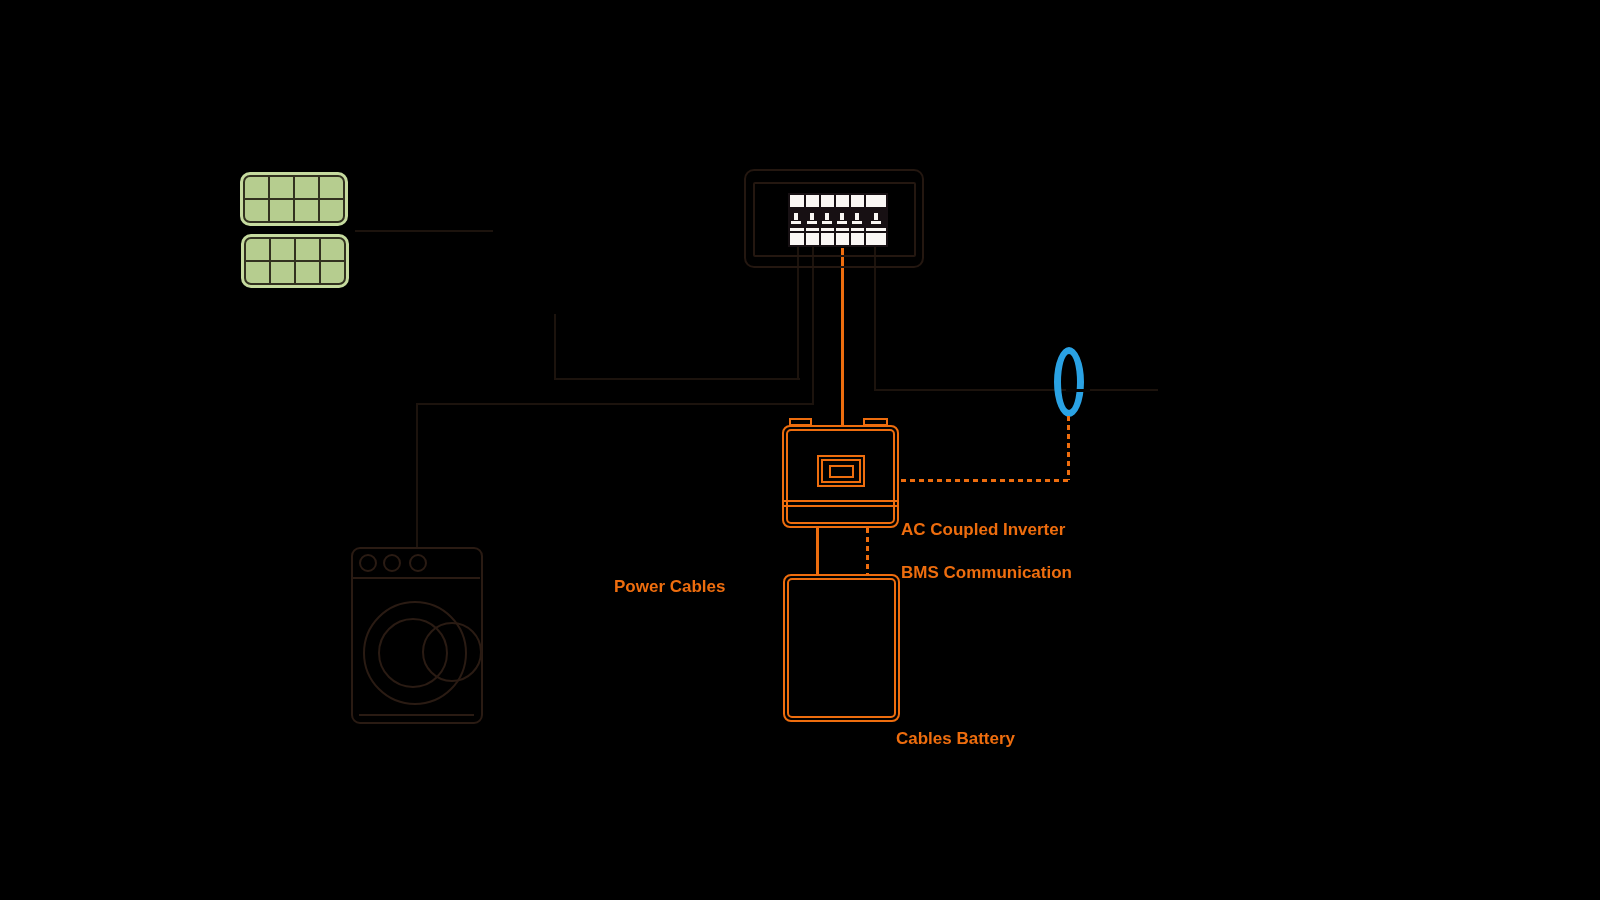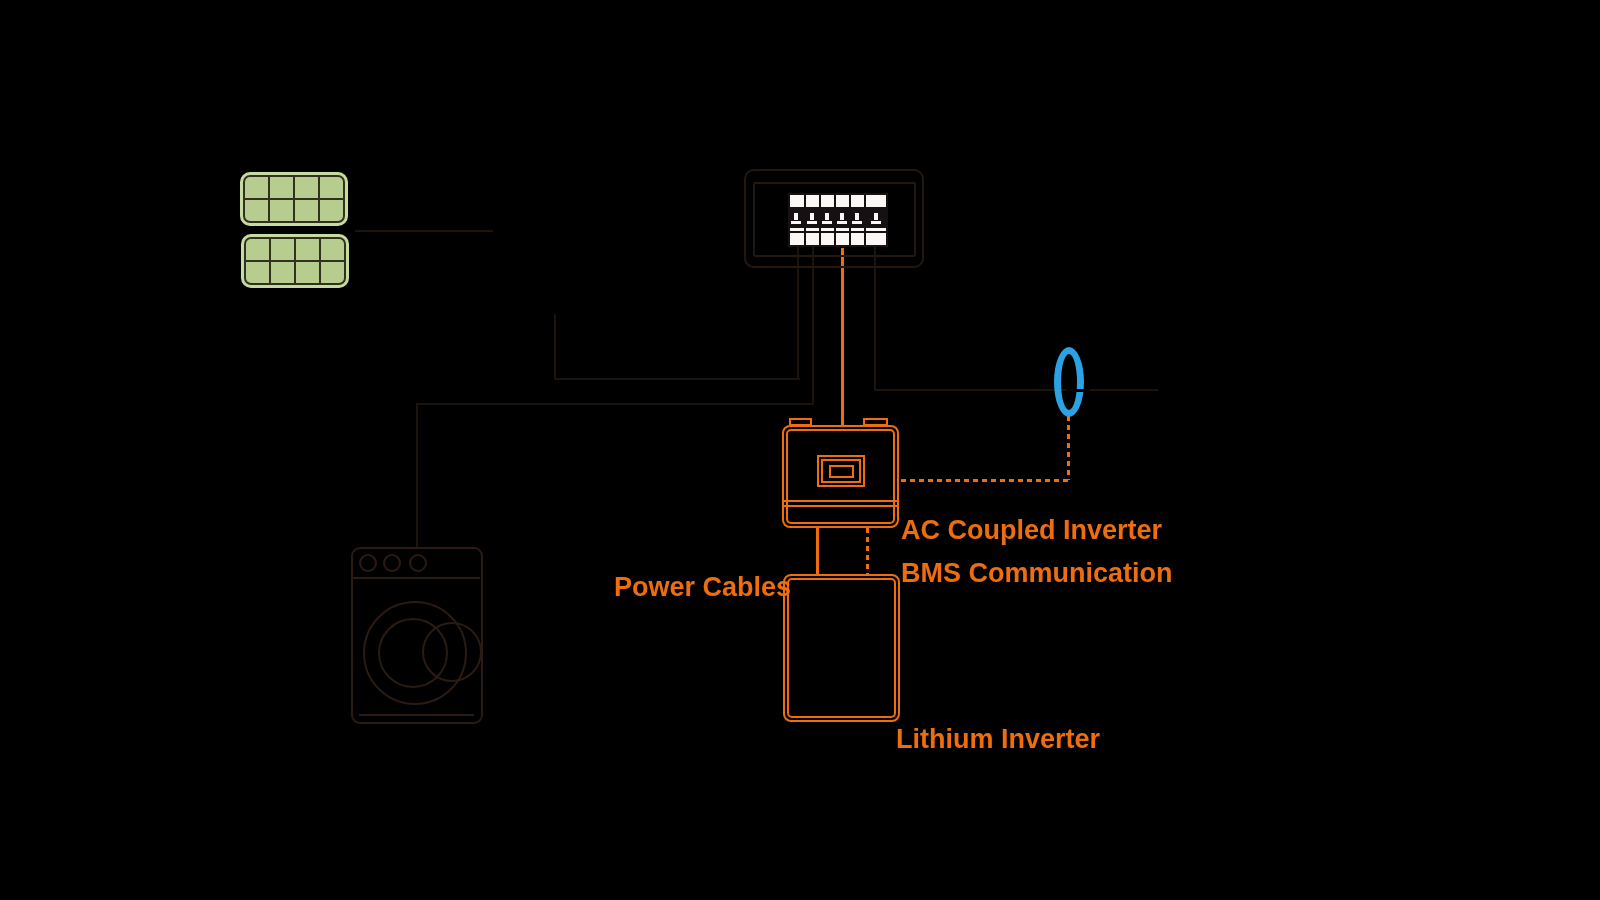--- a/index.html
+++ b/index.html
@@ -54,21 +54,21 @@
              border:7px solid var(--blue); border-radius:50%; box-sizing:border-box; }
 
   
   .washer { position:absolute; left:351px; top:547px; width:132px; height:177px;
             border:2.5px solid var(--appliance); border-radius:9px; box-sizing:border-box; }
   .wline  { position:absolute; background:var(--appliance); }
   .wcirc  { position:absolute; border:2.5px solid var(--appliance); border-radius:50%; box-sizing:border-box; }
 
   
   .lbl { position:absolute; color:var(--orange); font-weight:bold;
-         font-size:27px; line-height:24px; white-space:nowrap; }
+         font-size:17px; line-height:24px; white-space:nowrap; }
 </style>
 </head>
 <body>
 
 <div class="diagram">
 
   <div class="wire" style="left:355px;top:230px;width:138px;height:2px"></div>
   <div class="wire" style="left:554px;top:314px;width:2px;height:66px"></div>
   <div class="wire" style="left:554px;top:378px;width:246px;height:2px"></div>
   <div class="wire" style="left:797px;top:247px;width:2px;height:133px"></div>
@@ -171,15 +171,15 @@
     <div class="wcirc" style="left:55.5px;top:4.5px;width:18px;height:18px"></div>
     <div class="wcirc" style="left:9.5px;top:51.5px;width:104px;height:104px"></div>
     <div class="wcirc" style="left:24.5px;top:68.5px;width:70px;height:70px"></div>
     <div class="wcirc" style="left:68.5px;top:72.5px;width:60px;height:60px"></div>
     <div class="wline" style="left:6px;top:165px;width:115px;height:2px"></div>
   </div>
 
   <span class="lbl" style="left:614px;top:575px">Power Cables</span>
   <span class="lbl" style="left:901px;top:518px">AC Coupled Inverter</span>
   <span class="lbl" style="left:901px;top:561px">BMS Communication</span>
-  <span class="lbl" style="left:896px;top:727px">Lithium Inverter</span>
+  <span class="lbl" style="left:896px;top:727px">Cables Battery</span>
 
 </div>
 
 </body></html>

